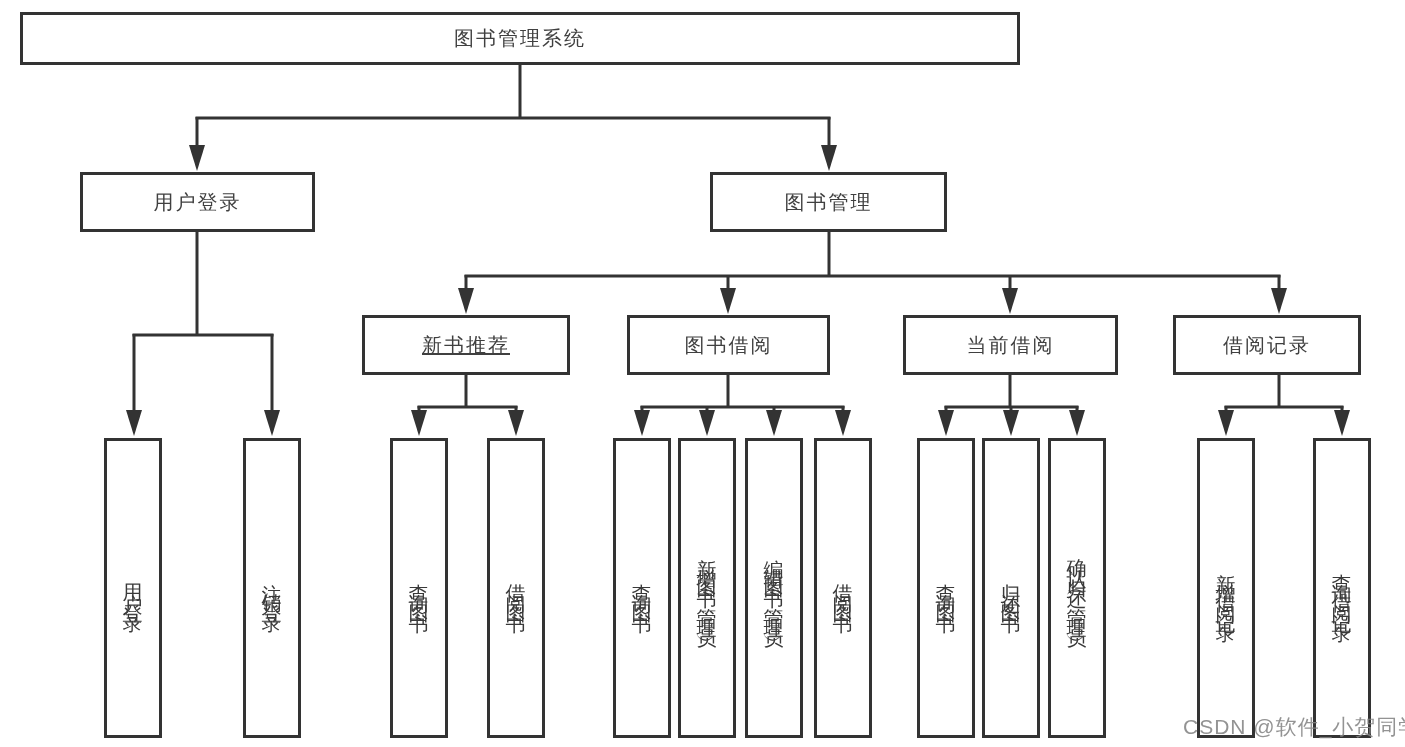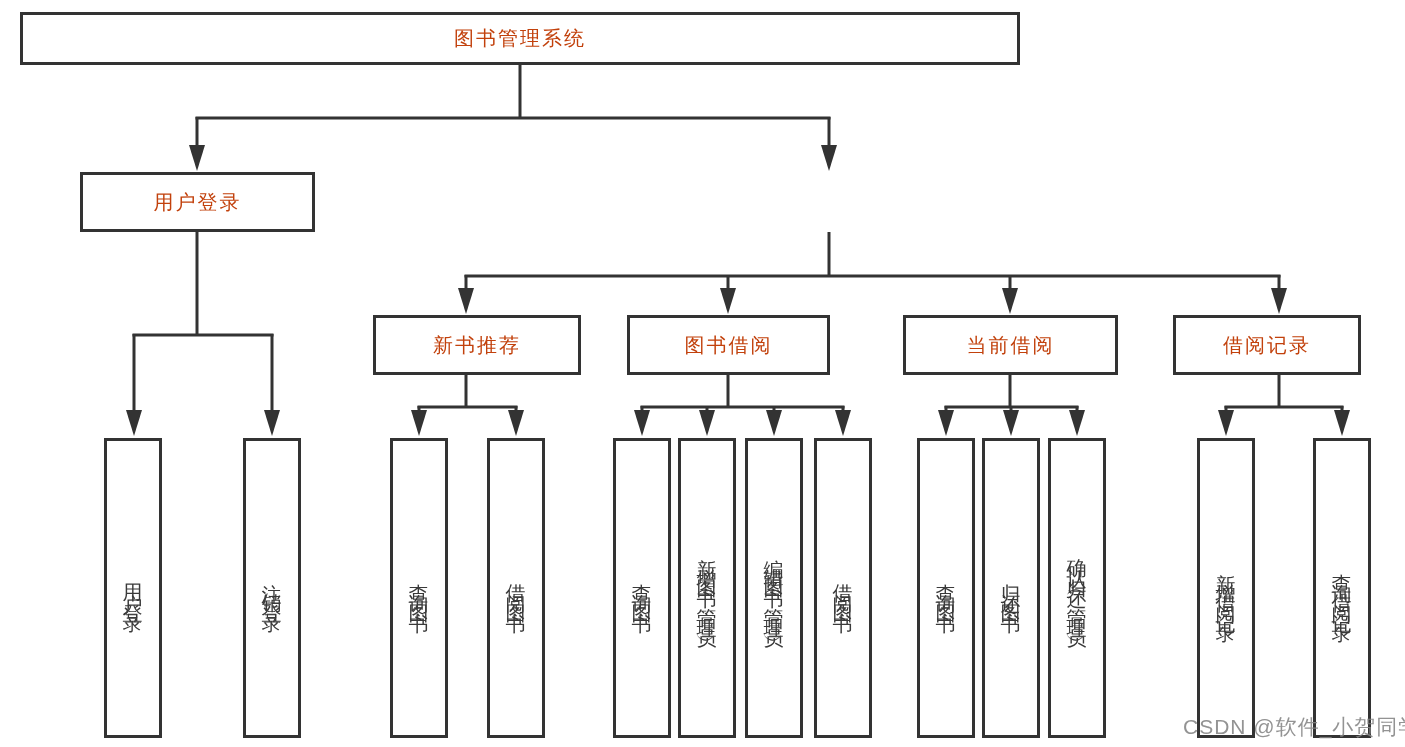--- a/index.html
+++ b/index.html
@@ -6,21 +6,21 @@
   body { font-family:"Liberation Sans","DejaVu Sans",sans-serif; }
   #canvas {
     position:relative; width:1405px; height:747px; background:#ffffff; overflow:hidden;
   }
   #connectors { position:absolute; left:0; top:0; width:1405px; height:747px; }
   #connectors line { stroke:#333333; stroke-width:3; }
   #connectors polygon { fill:#333333; }
   .hbox {
     position:absolute; background:#ffffff; border:3px solid #333333; box-sizing:border-box;
     display:flex; align-items:center; justify-content:center;
-    font-size:20px; color:#c2410c; letter-spacing:2px; white-space:nowrap;
+    font-size:20px; color:#404040; letter-spacing:2px; white-space:nowrap;
   }
   .vbox {
     position:absolute; top:438px; width:58px; height:300px;
     background:#ffffff; border:3px solid #333333; box-sizing:border-box;
     display:flex; align-items:center; justify-content:center;
   }
   .vtext {
     writing-mode:vertical-rl; text-orientation:mixed;
     font-size:20px; color:#3a3a3a; letter-spacing:10px; line-height:1.1;
   }
@@ -110,22 +110,25 @@
     </g>
   </svg>
 
   <div class="hbox" style="left:20px; top:12px; width:1000px; height:53px;">
     <span>图书管理系统</span>
   </div>
 
   <div class="hbox" style="left:80px; top:172px; width:235px; height:60px;">
     <span>用户登录</span>
   </div>
+  <div class="hbox" style="left:710px; top:172px; width:237px; height:60px;">
+    <span>图书管理</span>
+  </div>
 
-  <div class="hbox" style="left:373px; top:315px; width:208px; height:60px;">
+  <div class="hbox" style="left:362px; top:315px; width:208px; height:60px;text-decoration:underline;">
     <span>新书推荐</span>
   </div>
   <div class="hbox" style="left:627px; top:315px; width:203px; height:60px;">
     <span>图书借阅</span>
   </div>
   <div class="hbox" style="left:903px; top:315px; width:215px; height:60px;">
     <span>当前借阅</span>
   </div>
   <div class="hbox" style="left:1173px; top:315px; width:188px; height:60px;">
     <span>借阅记录</span>

